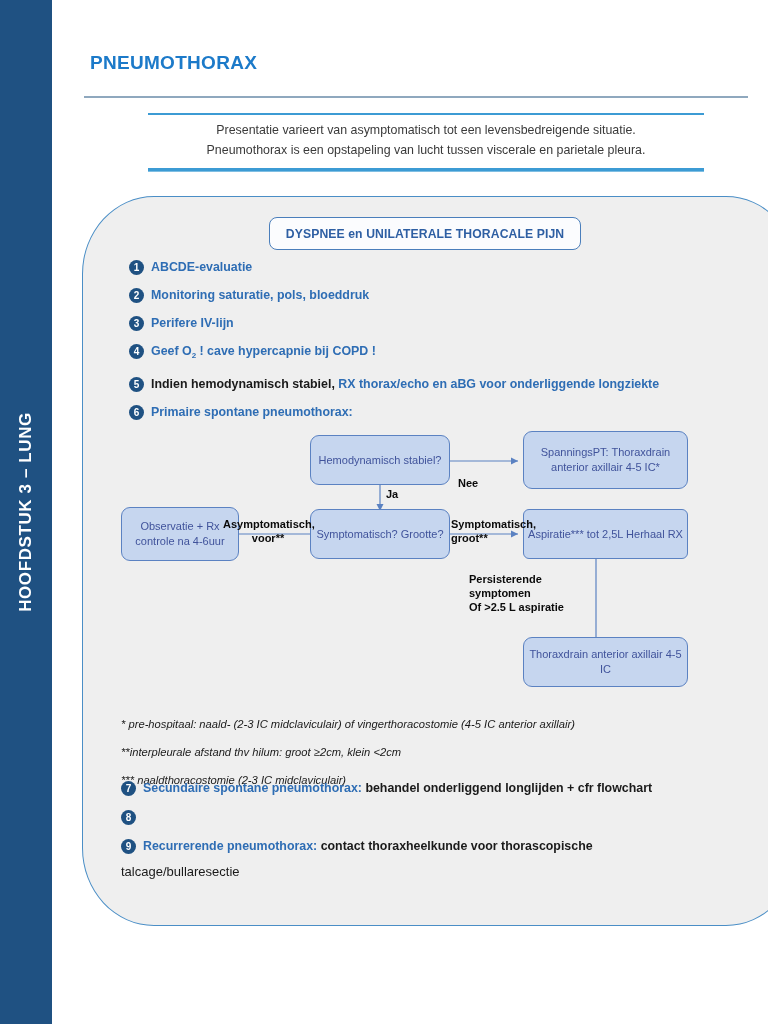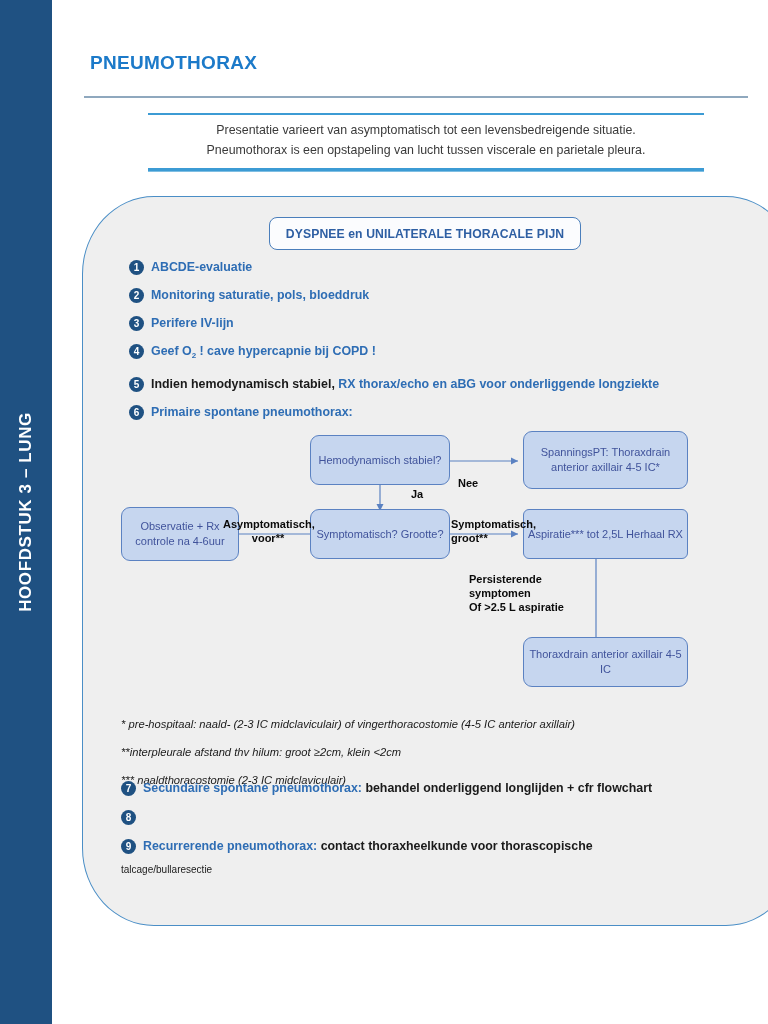--- a/index.html
+++ b/index.html
@@ -182,21 +182,21 @@
   .note {
     font-size: 11.2px;
     font-style: italic;
     color: #1A1A1A;
     margin-bottom: 13px;
     line-height: 15px;
   }
   .tail { position: absolute; left: 38px; top: 583px; width: 600px; }
   .tail .step { margin-bottom: 13px; }
   .tail-cont {
-    font-size: 10px;
+    font-size: 13px;
     color: #1A1A1A;
     margin-left: 0px;
     margin-top: -3px;
   }
 </style>
 </head>
 <body>
 
 <div class="sidebar">
   <div class="sidebar-label">HOOFDSTUK 3 – LUNG</div>
@@ -268,21 +268,21 @@
       </svg>
 
       <div class="fbox" style="left:227px; top:238px; width:140px; height:50px;">Hemodynamisch stabiel?</div>
       <div class="fbox" style="left:440px; top:234px; width:165px; height:58px;">SpanningsPT: Thoraxdrain anterior axillair 4-5 IC*</div>
       <div class="fbox" style="left:38px; top:310px; width:118px; height:54px;">Observatie + Rx controle na 4-6uur</div>
       <div class="fbox" style="left:227px; top:312px; width:140px; height:50px;">Symptomatisch? Grootte?</div>
       <div class="fbox" style="left:440px; top:312px; width:165px; height:50px;border-radius:6px;">Aspiratie*** tot 2,5L Herhaal RX</div>
       <div class="fbox" style="left:440px; top:440px; width:165px; height:50px;">Thoraxdrain anterior axillair 4-5 IC</div>
 
       <div class="flabel" style="left:375px; top:239px;margin-top:40px;">Nee</div>
-      <div class="flabel" style="left:303px; top:290px;margin-left:25px;">Ja</div>
+      <div class="flabel" style="left:303px; top:290px;">Ja</div>
       <div class="flabel" style="left:140px; top:320px; width:90px; text-align:center;">
         <span>Asymptomatisch,</span><br>
         <span>voor**</span>
       </div>
       <div class="flabel" style="left:368px; top:320px; width:92px; text-align:left;">
         <span>Symptomatisch,</span><br>
         <span>groot**</span>
       </div>
       <div class="flabel" style="left:386px; top:375px; width:120px;">
         <span>Persisterende</span><br>

